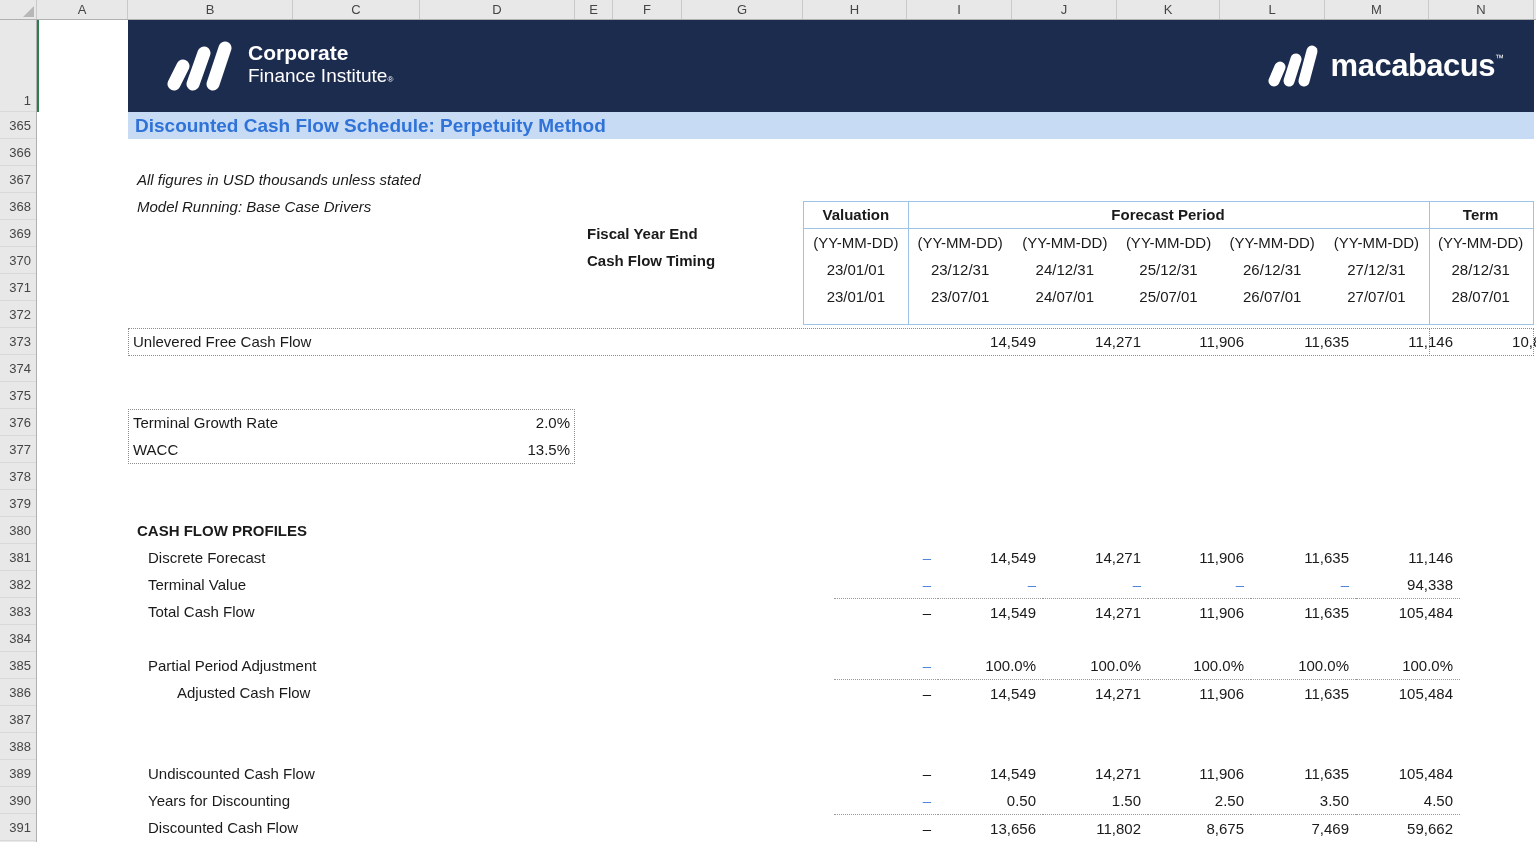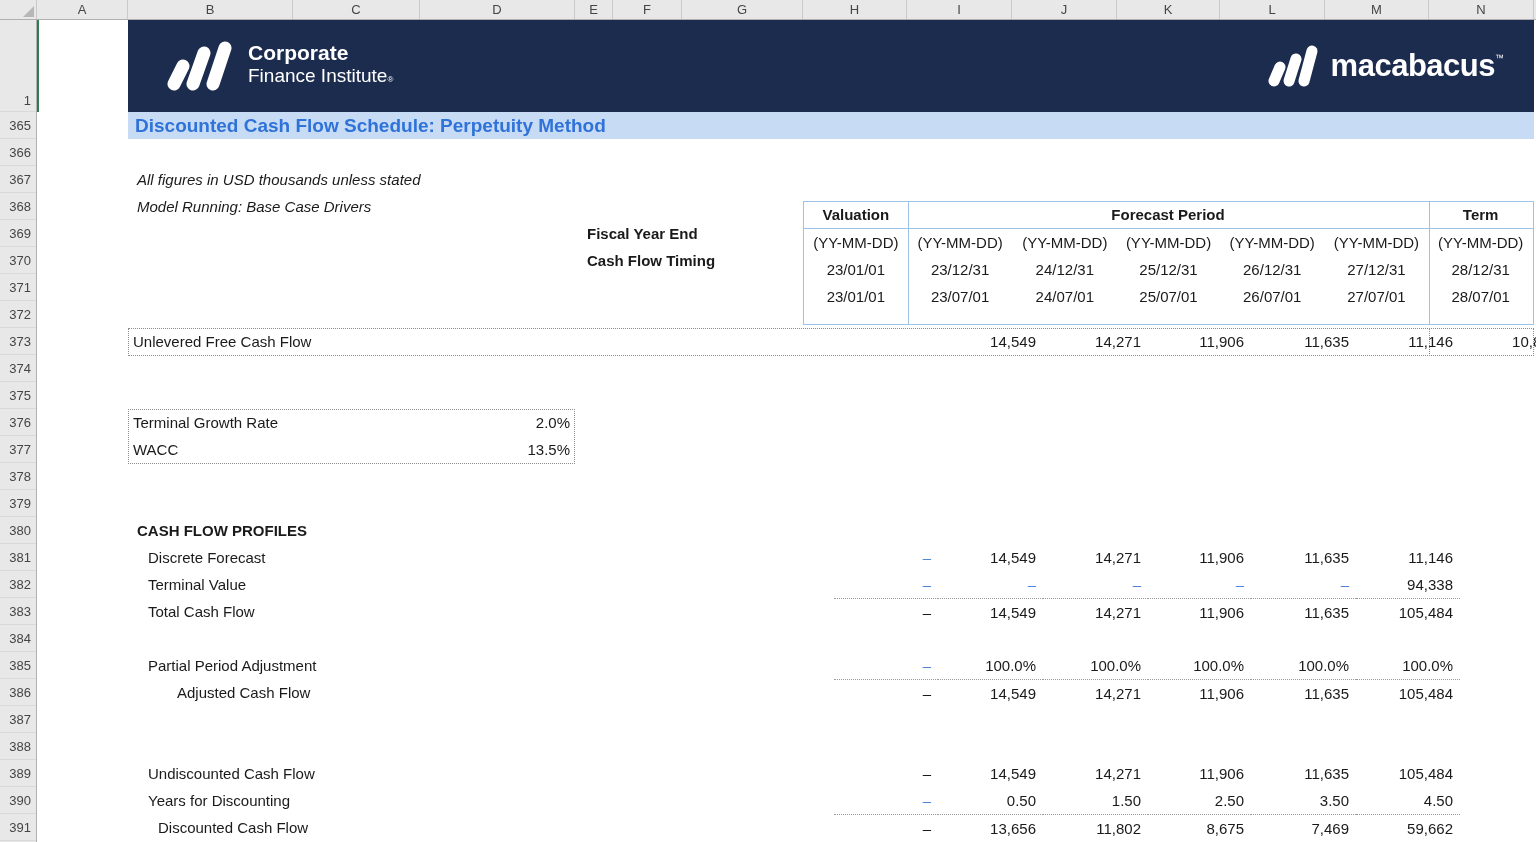--- a/index.html
+++ b/index.html
@@ -435,21 +435,21 @@
       <div class="nc"><span>2.50</span></div>
 
       <div class="nc"><span>3.50</span></div>
 
       <div class="nc"><span>4.50</span></div>
 
       <div class="nc"><span></span></div>
 
   </div>
 
-  <div class="lbl" style="left:158px;top:814px;">Discounted Cash Flow</div>
+  <div class="lbl" style="left:148px;top:814px;">Discounted Cash Flow</div>
   <div class="numrow cells7 topline" style="top:814px;">
 
       <div class="nc"><span>–</span></div>
 
       <div class="nc"><span>13,656</span></div>
 
       <div class="nc"><span>11,802</span></div>
 
       <div class="nc"><span>8,675</span></div>
 

